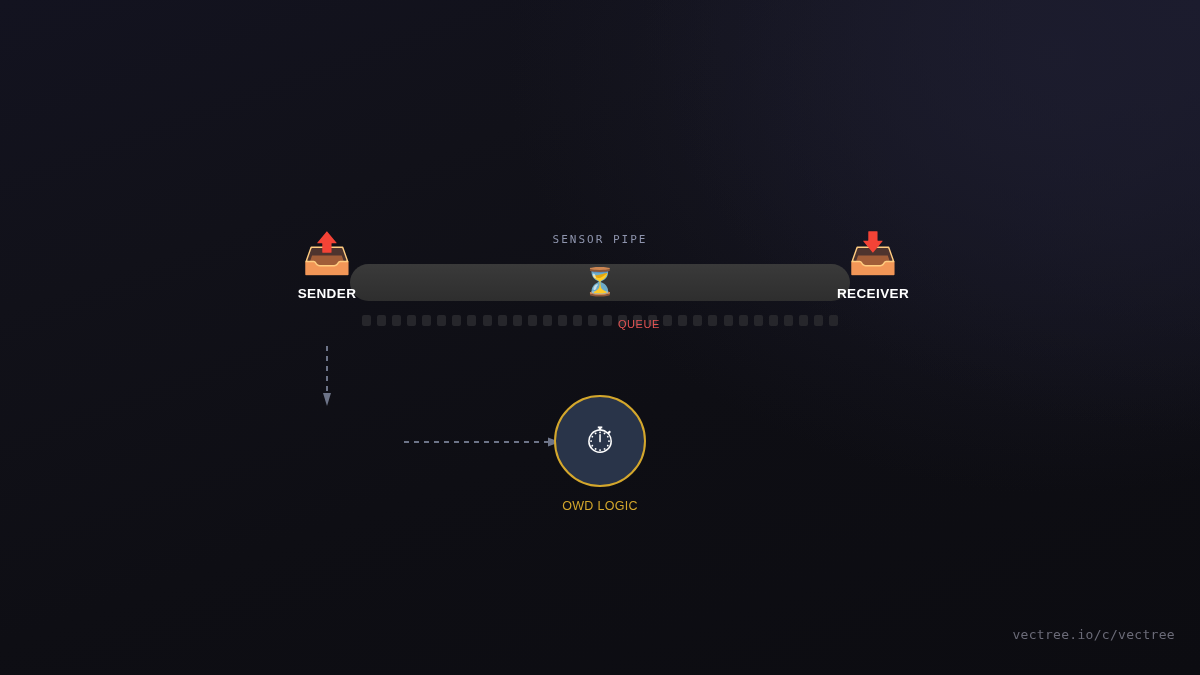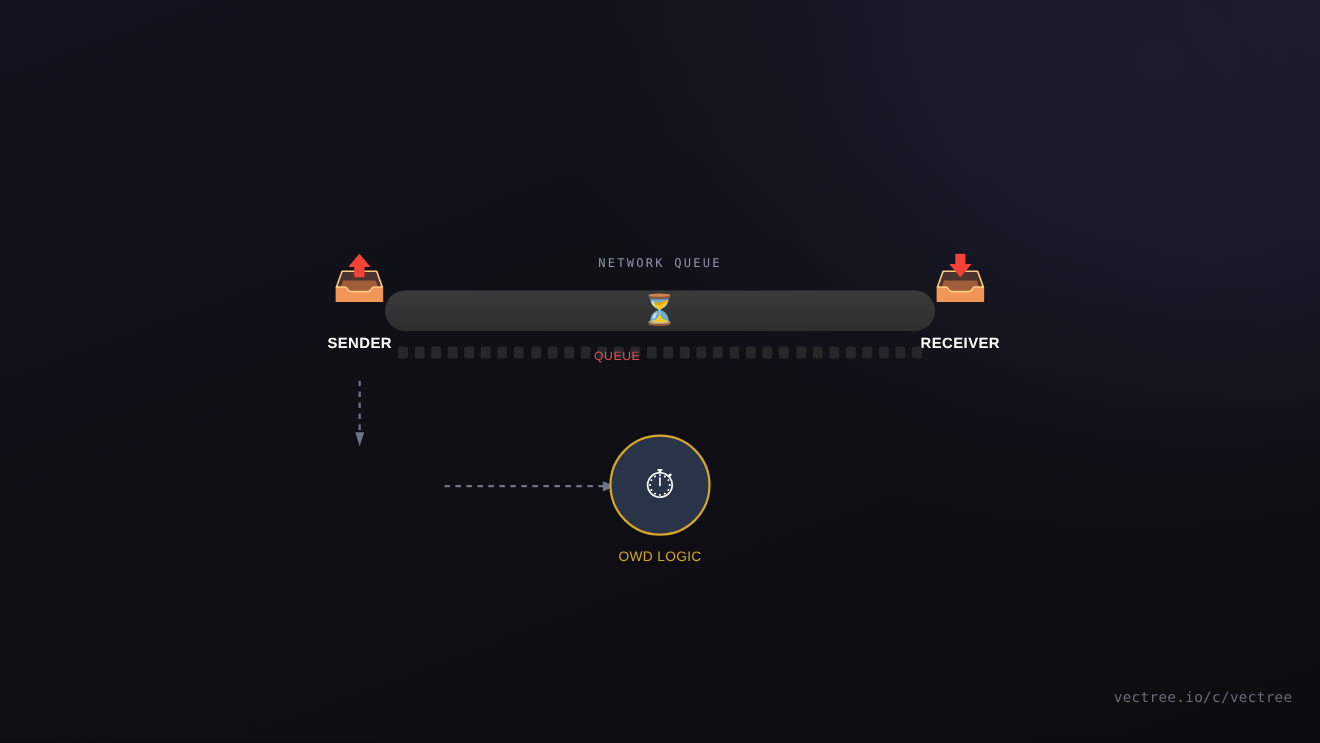--- a/index.html
+++ b/index.html
@@ -57,21 +57,21 @@
   
   .endpoint { width: 120px; text-align: center; }
   .endpoint .glyph {
     font-size: 40px;
     line-height: 46px;
     display: block;
     height: 46px;
   }
   .endpoint .cap {
     display: block;
-    margin-top: 28px;
+    margin-top: 10px;
     font-size: 13.5px;
     font-weight: bold;
     letter-spacing: 0.4px;
     color: #ffffff;
   }
   #sender-node   { left: 267px; top: 230px; }
   #receiver-node { left: 813px; top: 230px; }
 
   
   .queue-strip {
@@ -86,21 +86,21 @@
   .queue-cell {
     width: 9px;
     height: 11px;
     border-radius: 2px;
     background: #26262b;
   }
   .queue-label {
     left: 540px;
     top: 318px;
     width: 120px;
-    text-align: left;
+    text-align: right;
     font-size: 11px;
     letter-spacing: 0.6px;
     color: #e05252;
   }
 
   
   .vconn { left: 320px; top: 346px; width: 14px; height: 62px; }
   .hconn { left: 404px; top: 432px; width: 160px; height: 20px; }
 
   
@@ -174,21 +174,21 @@
     color: #6b6b78;
   }
 </style>
 </head>
 <body>
 
 <div id="stage">
 
   <div id="diagram">
 
-    <div class="abs pipe-label">NETWORK QUEUE</div>
+    <div class="abs pipe-label">SENSOR PIPE</div>
 
     <div class="abs pipe"></div>
 
     <div class="abs hourglass">⏳</div>
 
     <div class="abs endpoint" id="sender-node">
       <span class="glyph">📤</span>
       <span class="cap">SENDER</span>
     </div>
 

